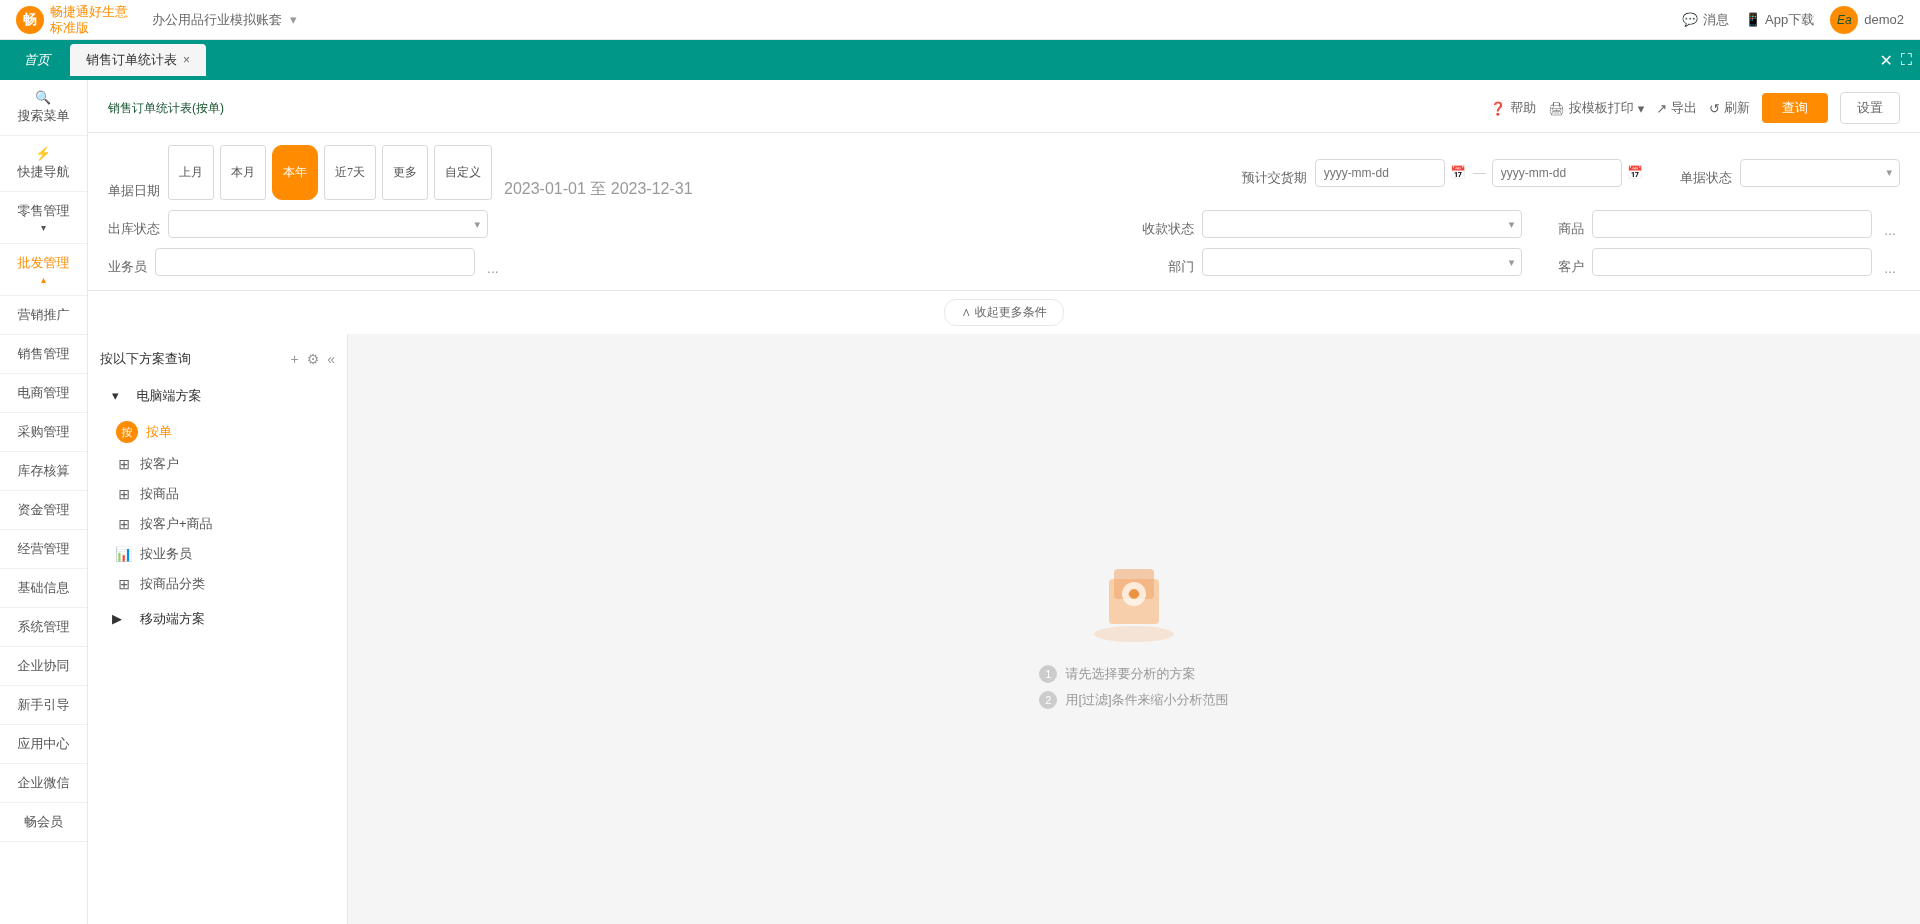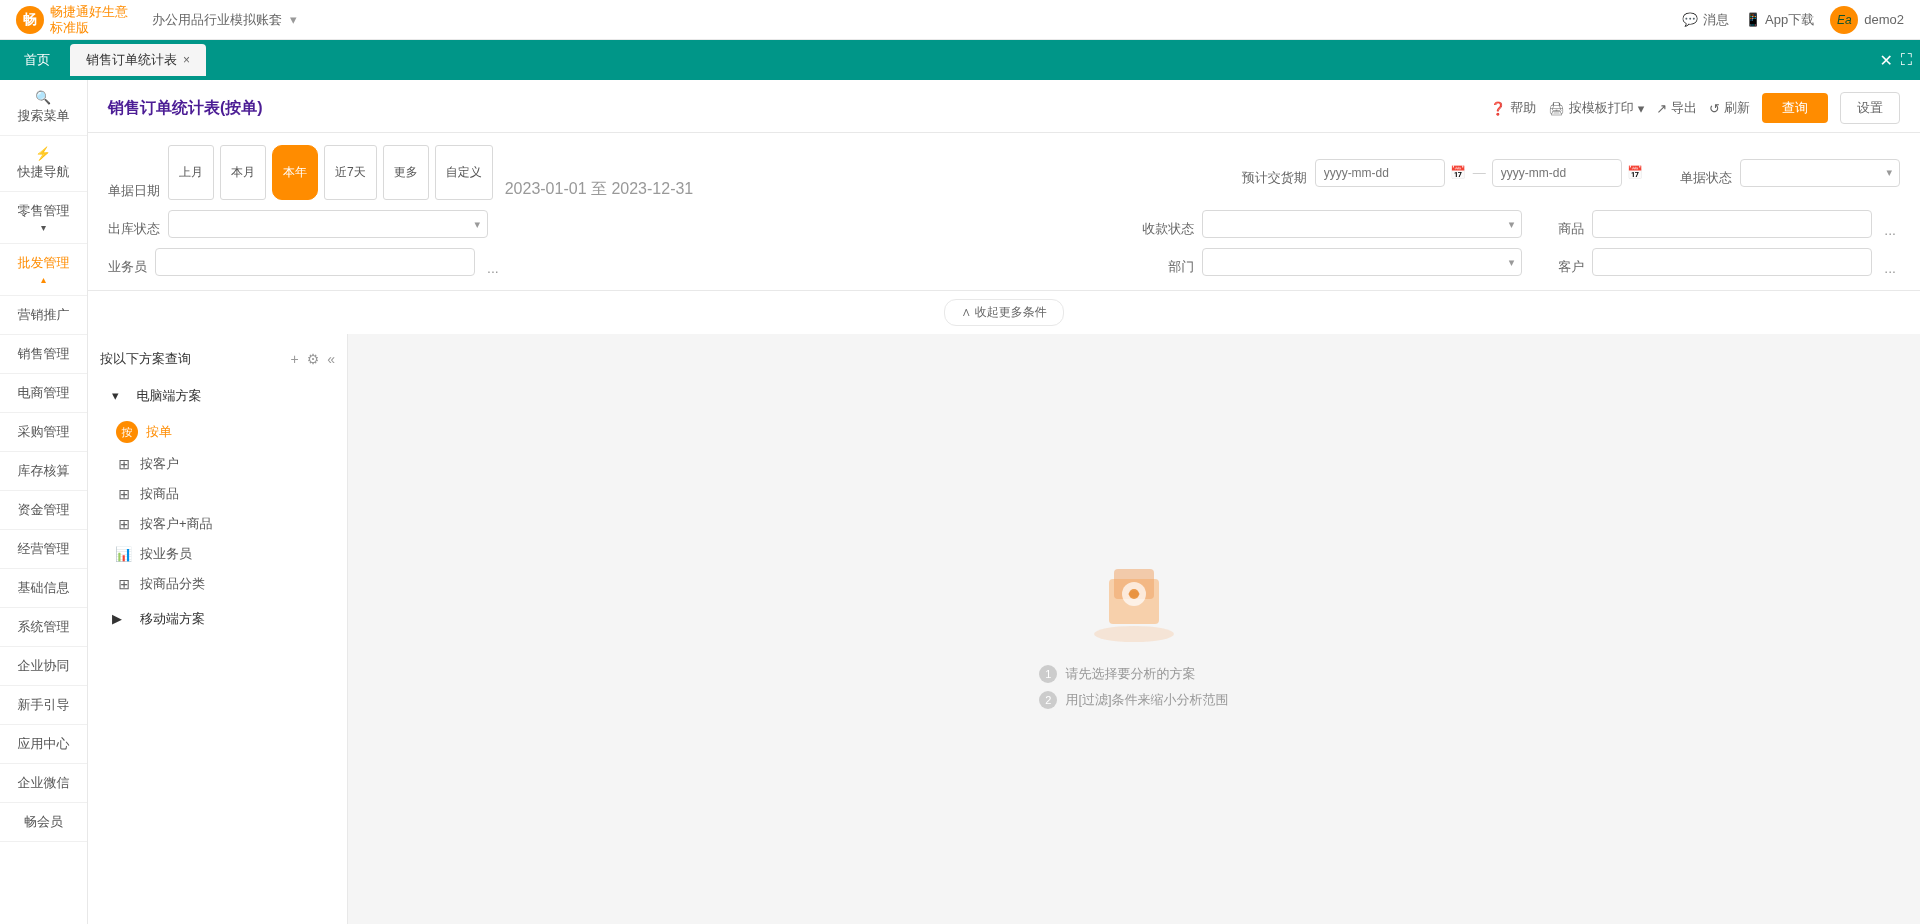--- a/index.html
+++ b/index.html
@@ -12,49 +12,49 @@
     .logo-icon { width: 28px; height: 28px; background: #ff8c00; border-radius: 50%; display: flex; align-items: center; justify-content: center; color: #fff; font-size: 14px; font-weight: bold; }
     .logo-text { font-size: 13px; color: #ff8c00; line-height: 1.2; }
     .top-bar-title { font-size: 13px; color: #666; margin-left: 16px; }
     .top-bar-right { display: flex; align-items: center; gap: 16px; color: #666; font-size: 13px; }
     .top-bar-right span { cursor: pointer; display: flex; align-items: center; gap: 4px; }
     .avatar { width: 28px; height: 28px; border-radius: 50%; background: #ff8c00; display: flex; align-items: center; justify-content: center; color: #14532d; font-size: 12px; font-style: italic; }
 
     
     .tab-bar { height: 40px; background: #009688; display: flex; align-items: center; padding: 0 8px; flex-shrink: 0; gap: 4px; }
     .tab-item { height: 32px; padding: 0 16px; border-radius: 4px 4px 0 0; display: flex; align-items: center; cursor: pointer; font-size: 13px; color: #fff; gap: 6px; }
-    .tab-item.home { background: transparent; }
+    .tab-item.home { background: transparent; font-style: italic; }
     .tab-item.active { background: #f5f5f5; color: #333; }
     .tab-close { color: #666; font-size: 12px; cursor: pointer; }
     .tab-bar-actions { margin-left: auto; display: flex; align-items: center; gap: 8px; }
     .tab-bar-btn { color: #fff; cursor: pointer; font-size: 16px; background: none; border: none; }
 
     
     .main-layout { display: flex; flex: 1; overflow: hidden; }
 
     
     .sidebar { width: 88px; background: #fff; border-right: 1px solid #e8e8e8; display: flex; flex-direction: column; overflow-y: auto; flex-shrink: 0; }
     .sidebar-item { padding: 10px 0; text-align: center; cursor: pointer; color: #555; font-size: 13px; border-bottom: 1px solid #f0f0f0; display: flex; flex-direction: column; align-items: center; gap: 2px; }
     .sidebar-item.active { color: #ff8c00; }
     .sidebar-item .arrow { font-size: 10px; }
 
     
     .content-area { flex: 1; overflow: hidden; display: flex; flex-direction: column; }
 
     
     .page-header { padding: 12px 20px 8px; background: #fff; border-bottom: 1px solid #e8e8e8; display: flex; align-items: center; justify-content: space-between; flex-shrink: 0; }
-    .page-title { font-size: 16px; font-weight: 700; color: #4c1d95; }
+    .page-title { font-size: 12px; font-weight: 400; color: #14532d; }
     .page-actions { display: flex; align-items: center; gap: 12px; color: #666; font-size: 13px; }
     .page-actions span { cursor: pointer; display: flex; align-items: center; gap: 4px; }
     .btn-query { background: #ff8c00; color: #fff; border: none; padding: 6px 20px; border-radius: 4px; cursor: pointer; font-size: 13px; }
     .btn-set { background: #fff; color: #666; border: 1px solid #d9d9d9; padding: 6px 16px; border-radius: 4px; cursor: pointer; font-size: 13px; }
     .filter-row { display: flex; align-items: center; gap: 16px; margin-bottom: 10px; flex-wrap: wrap; }
     .filter-label { color: #666; font-size: 13px; white-space: nowrap; min-width: fit-content; }
     .date-quick-btns { display: flex; align-items: center; gap: 6px; }
-    .date-btn { padding: 18px 10px; border: 1px solid #d9d9d9; border-radius: 3px; cursor: pointer; font-size: 12px; color: #555; background: #fff; }
+    .date-btn { padding: 18px 10px; border: 1px solid #d9d9d9; border-radius: 3px; cursor: pointer; font-size: 12px; color: #555; background: #fff; font-family: Liberation Serif, serif; }
     .date-btn.active { background: #ff8c00; color: #fff; border-color: #ff8c00; border-radius: 10px; }
     .filter-input { border: 1px solid #d9d9d9; border-radius: 4px; padding: 4px 8px; font-size: 12px; color: #333; background: #fff; min-width: 160px; height: 28px; }
     .filter-select { border: 1px solid #d9d9d9; border-radius: 4px; padding: 4px 24px 4px 8px; font-size: 12px; color: #333; background: #fff; height: 28px; min-width: 160px; appearance: none; cursor: pointer; position: relative; }
     .select-wrapper { position: relative; display: inline-flex; align-items: center; }
     .select-wrapper::after { content: '▾'; position: absolute; right: 8px; color: #999; pointer-events: none; font-size: 11px; }
     .filter-item { display: flex; align-items: flex-end; gap: 8px; }
     .ellipsis-btn { color: #999; cursor: pointer; font-size: 14px; padding: 0 4px; }
     .date-input-pair { display: flex; align-items: center; gap: 6px; }
     .date-input { border: 1px solid #d9d9d9; border-radius: 4px; padding: 4px 8px; font-size: 12px; color: #ccc; background: #fff; height: 28px; width: 130px; }
     .cal-icon { color: #ccc; cursor: pointer; }

